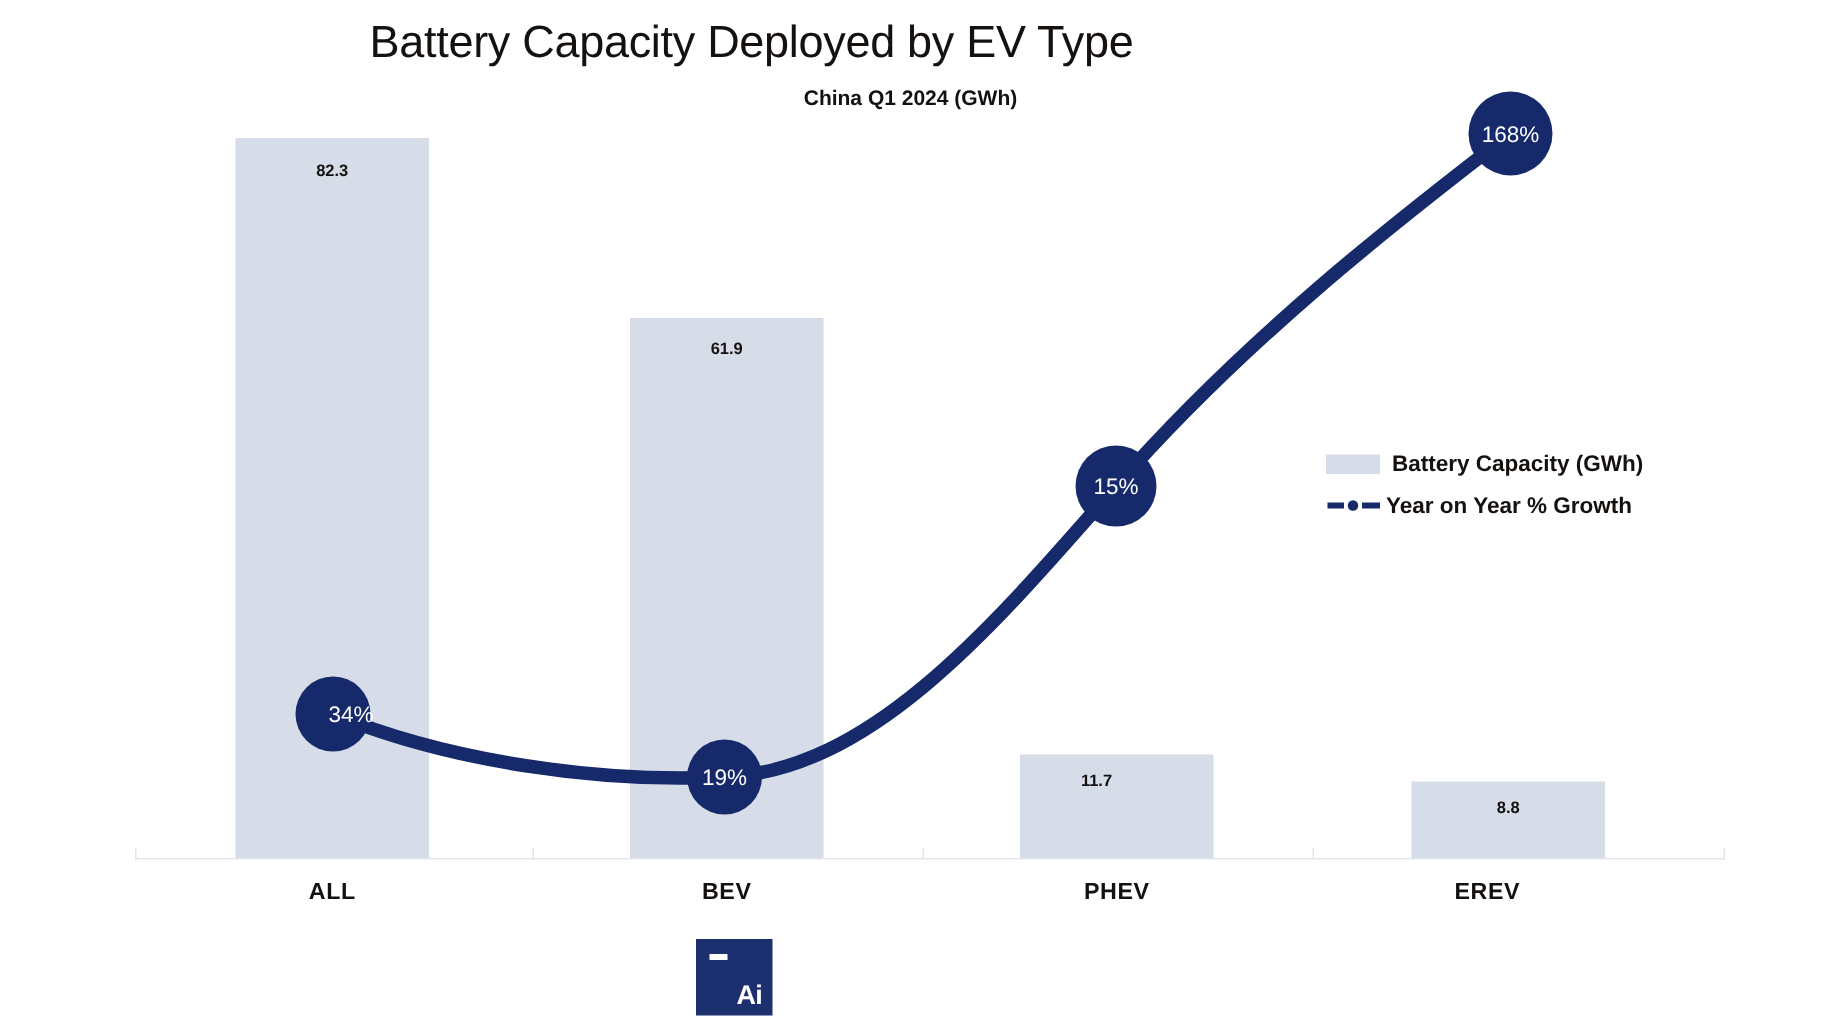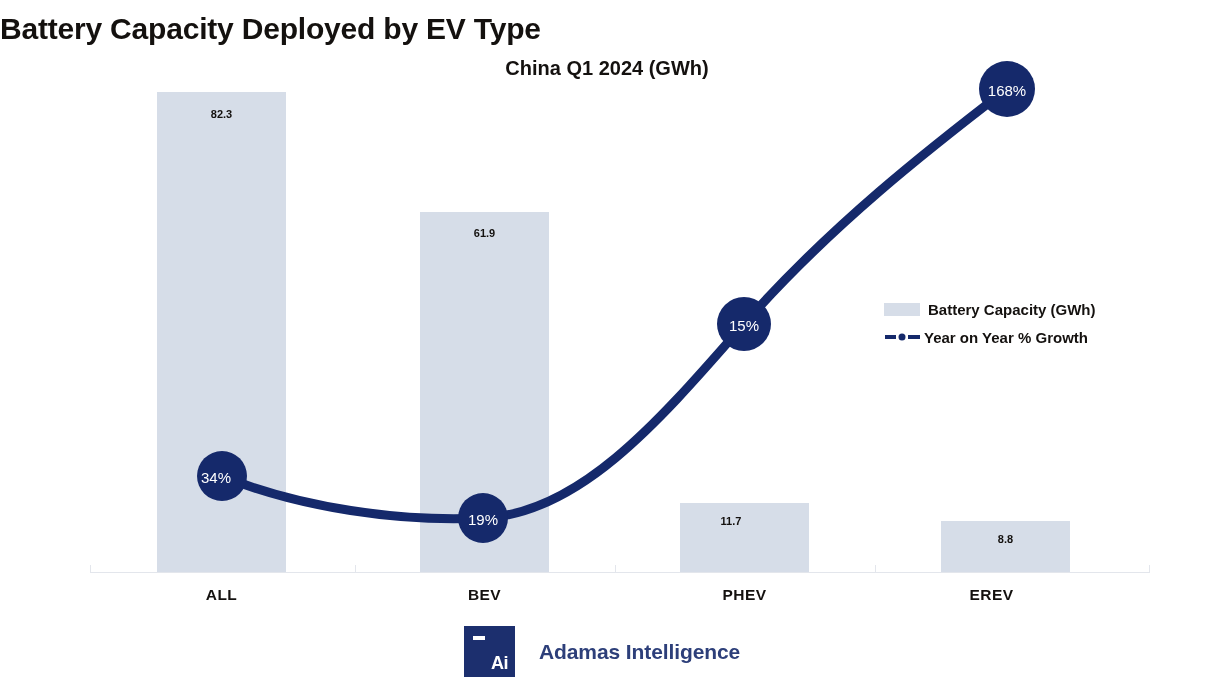--- a/index.html
+++ b/index.html
@@ -18,32 +18,33 @@
     background: #ffffff;
     overflow: hidden;
   }
 
   
   #chart-title {
     position: absolute;
     left: 0;
     top: 12px;
     width: 1002px;
+    text-align: center;
     font-size: 30px;
-    font-weight: bold;
+    font-weight: normal;
     color: #14110f;
     letter-spacing: -0.2px;
   }
   #chart-subtitle {
     position: absolute;
     left: 0;
     top: 57px;
     width: 1214px;
     text-align: center;
-    font-size: 20px;
+    font-size: 14px;
     font-weight: bold;
     color: #14110f;
   }
 
   
   #plot {
     position: absolute;
     left: 0;
     top: 0;
     width: 1214px;
@@ -214,21 +215,21 @@
   </div>
 
   <svg id="line-svg" viewBox="0 0 1214 681" xmlns="http://www.w3.org/2000/svg">
     <path d="M 222 476 C 300 508, 400 522, 483 518 C 580 514, 660 420, 744 324 C 830 226, 930 148, 1007 89" fill="none" stroke="#15296b" stroke-width="9" stroke-linecap="round"></path>
     <circle cx="222" cy="476" r="25" fill="#15296b"></circle>
     <circle cx="483" cy="518" r="25" fill="#15296b"></circle>
     <circle cx="744" cy="324" r="27" fill="#15296b"></circle>
     <circle cx="1007" cy="89" r="28" fill="#15296b"></circle>
   </svg>
 
-  <div class="marker-label" style="left:216px; top:477px;text-align:center;">34%</div>
+  <div class="marker-label" style="left:234px; top:477px;text-align:center;">34%</div>
   <div class="marker-label" style="left:483px; top:519px;">19%</div>
   <div class="marker-label" style="left:744px; top:325px;">15%</div>
   <div class="marker-label" style="left:1007px; top:90px;">168%</div>
 
   <div id="legend">
     <div class="legend-row">
       <span class="legend-swatch-bar"></span>
       <span class="legend-text">Battery Capacity (GWh)</span>
     </div>
     <div class="legend-row">
@@ -241,16 +242,15 @@
       </span>
       <span class="legend-text">Year on Year % Growth</span>
     </div>
   </div>
 
   <div id="brand">
     <div id="brand-mark">
       <div id="brand-mark-dash"></div>
       <div id="brand-mark-text">Ai</div>
     </div>
-    <div id="brand-name">Adamas Intelligence</div>
   </div>
 
 </div>
 
 </body></html>

